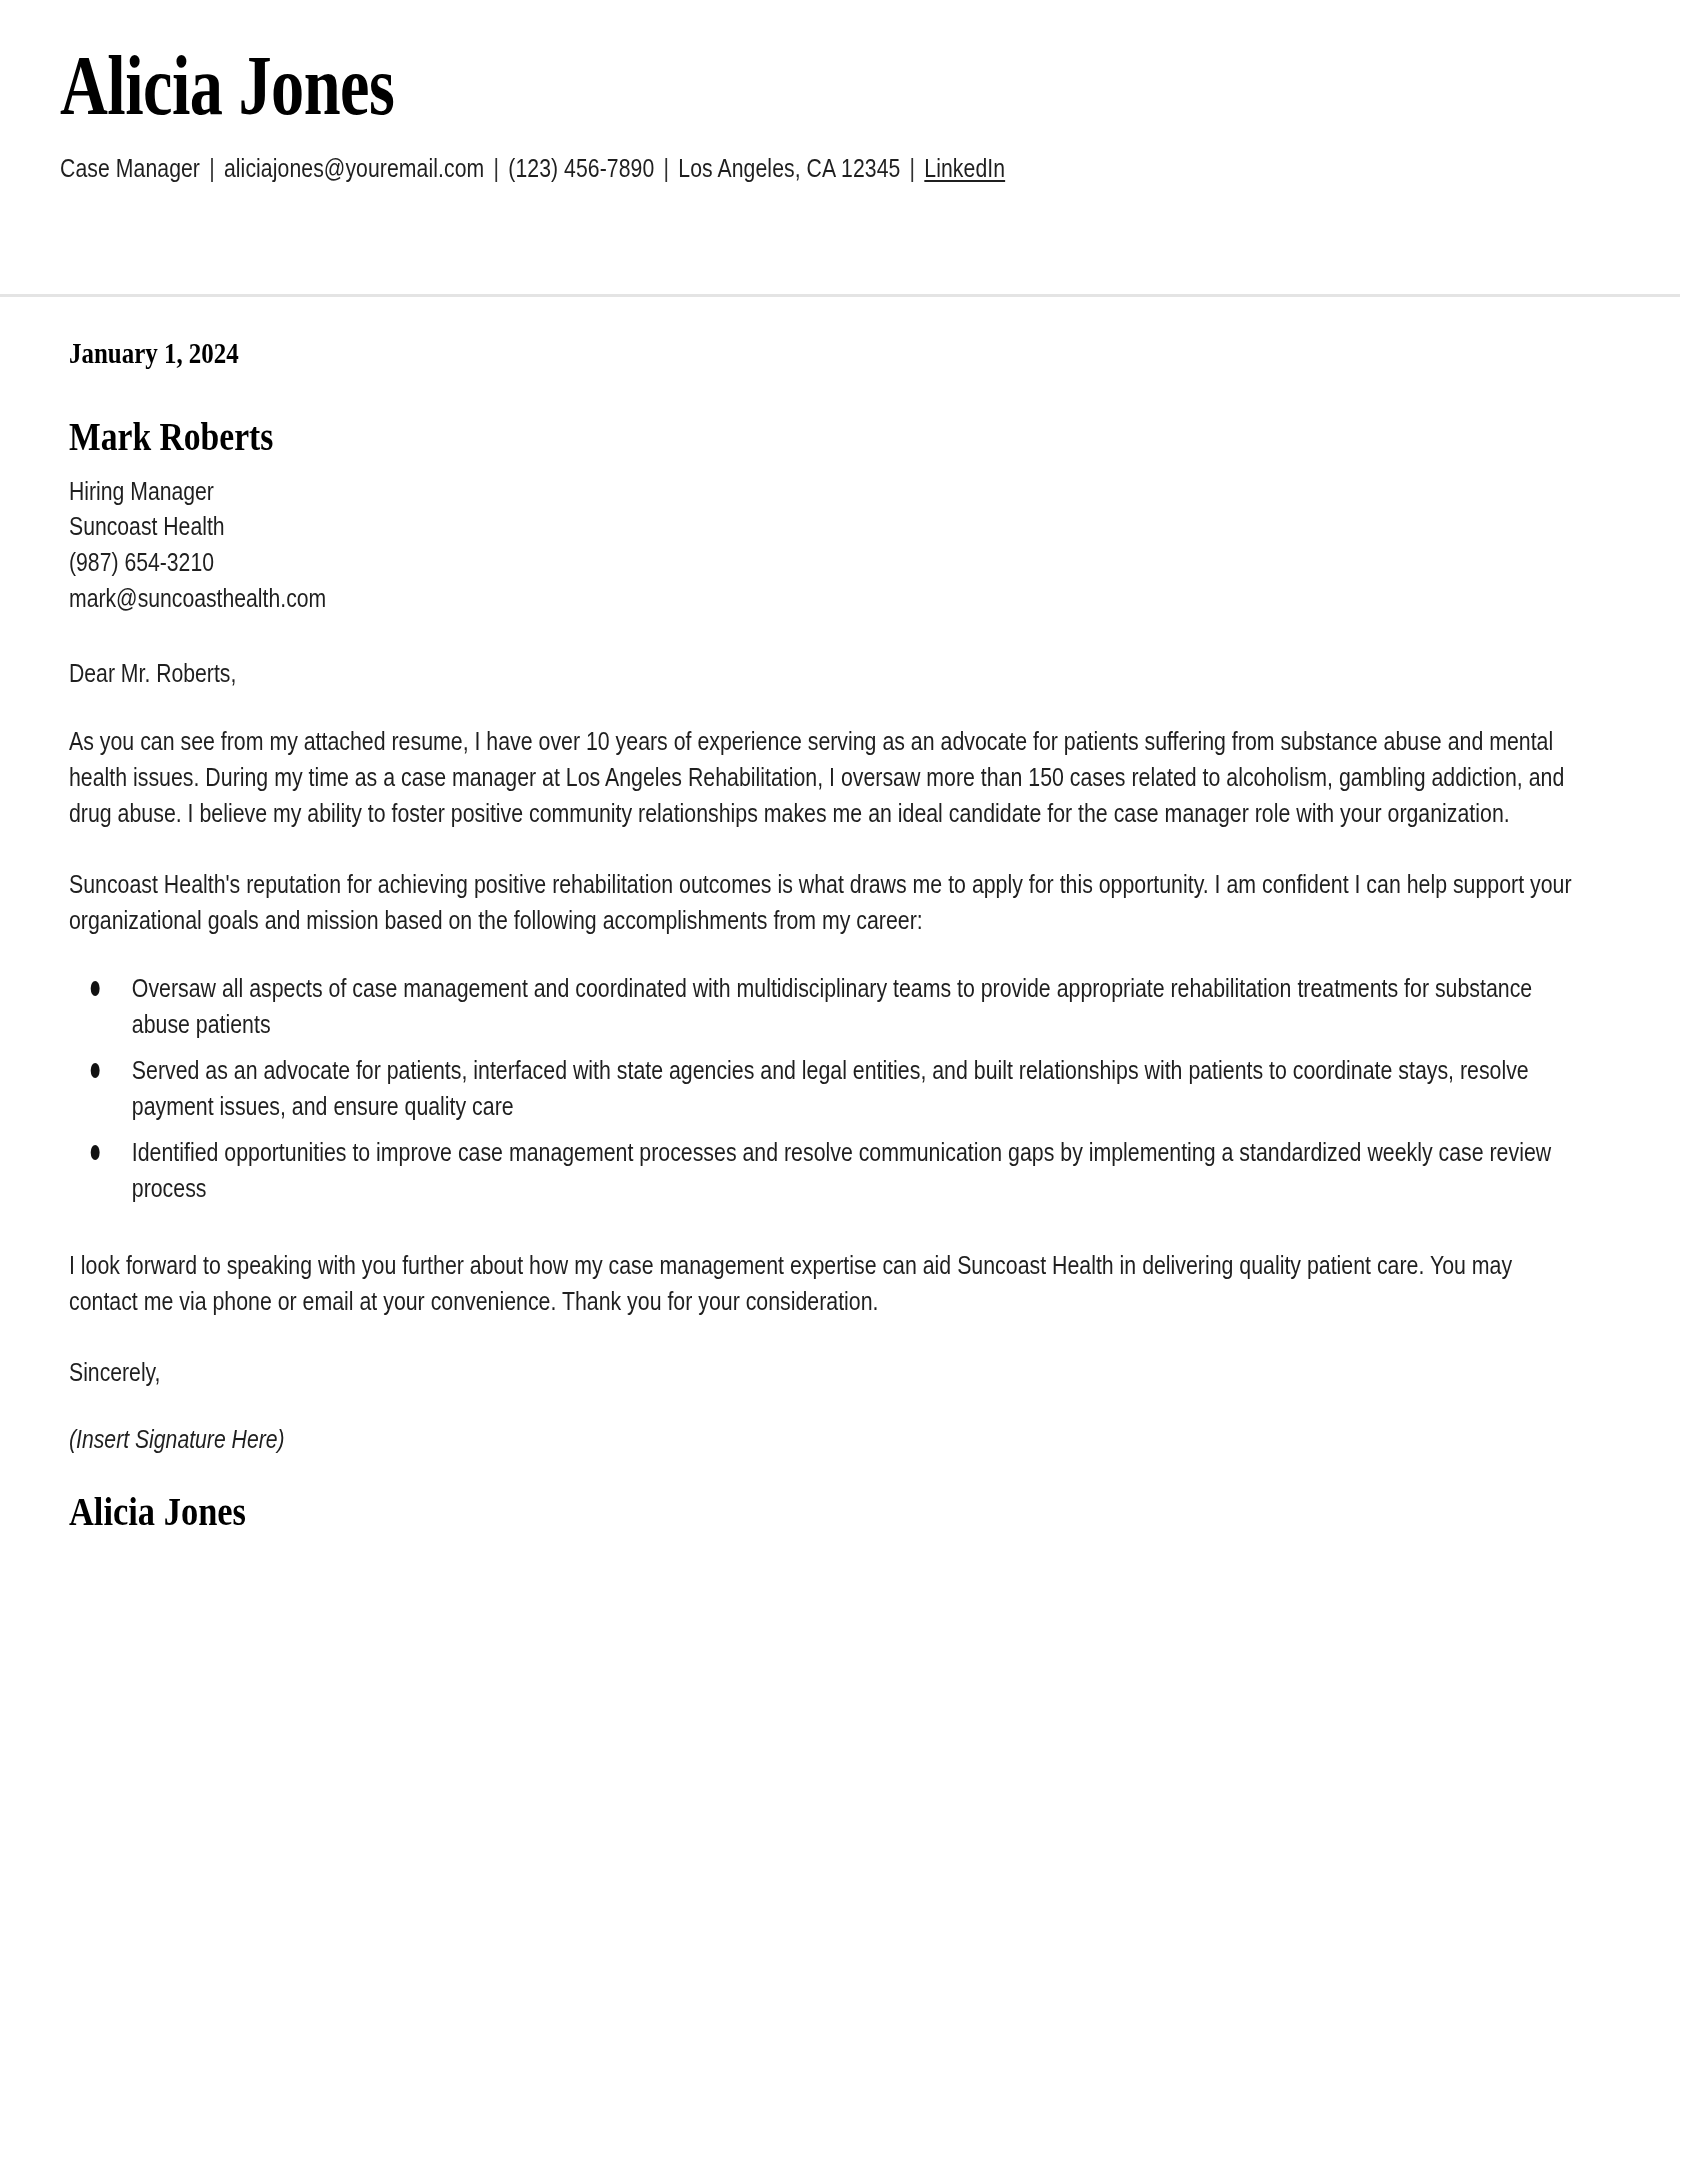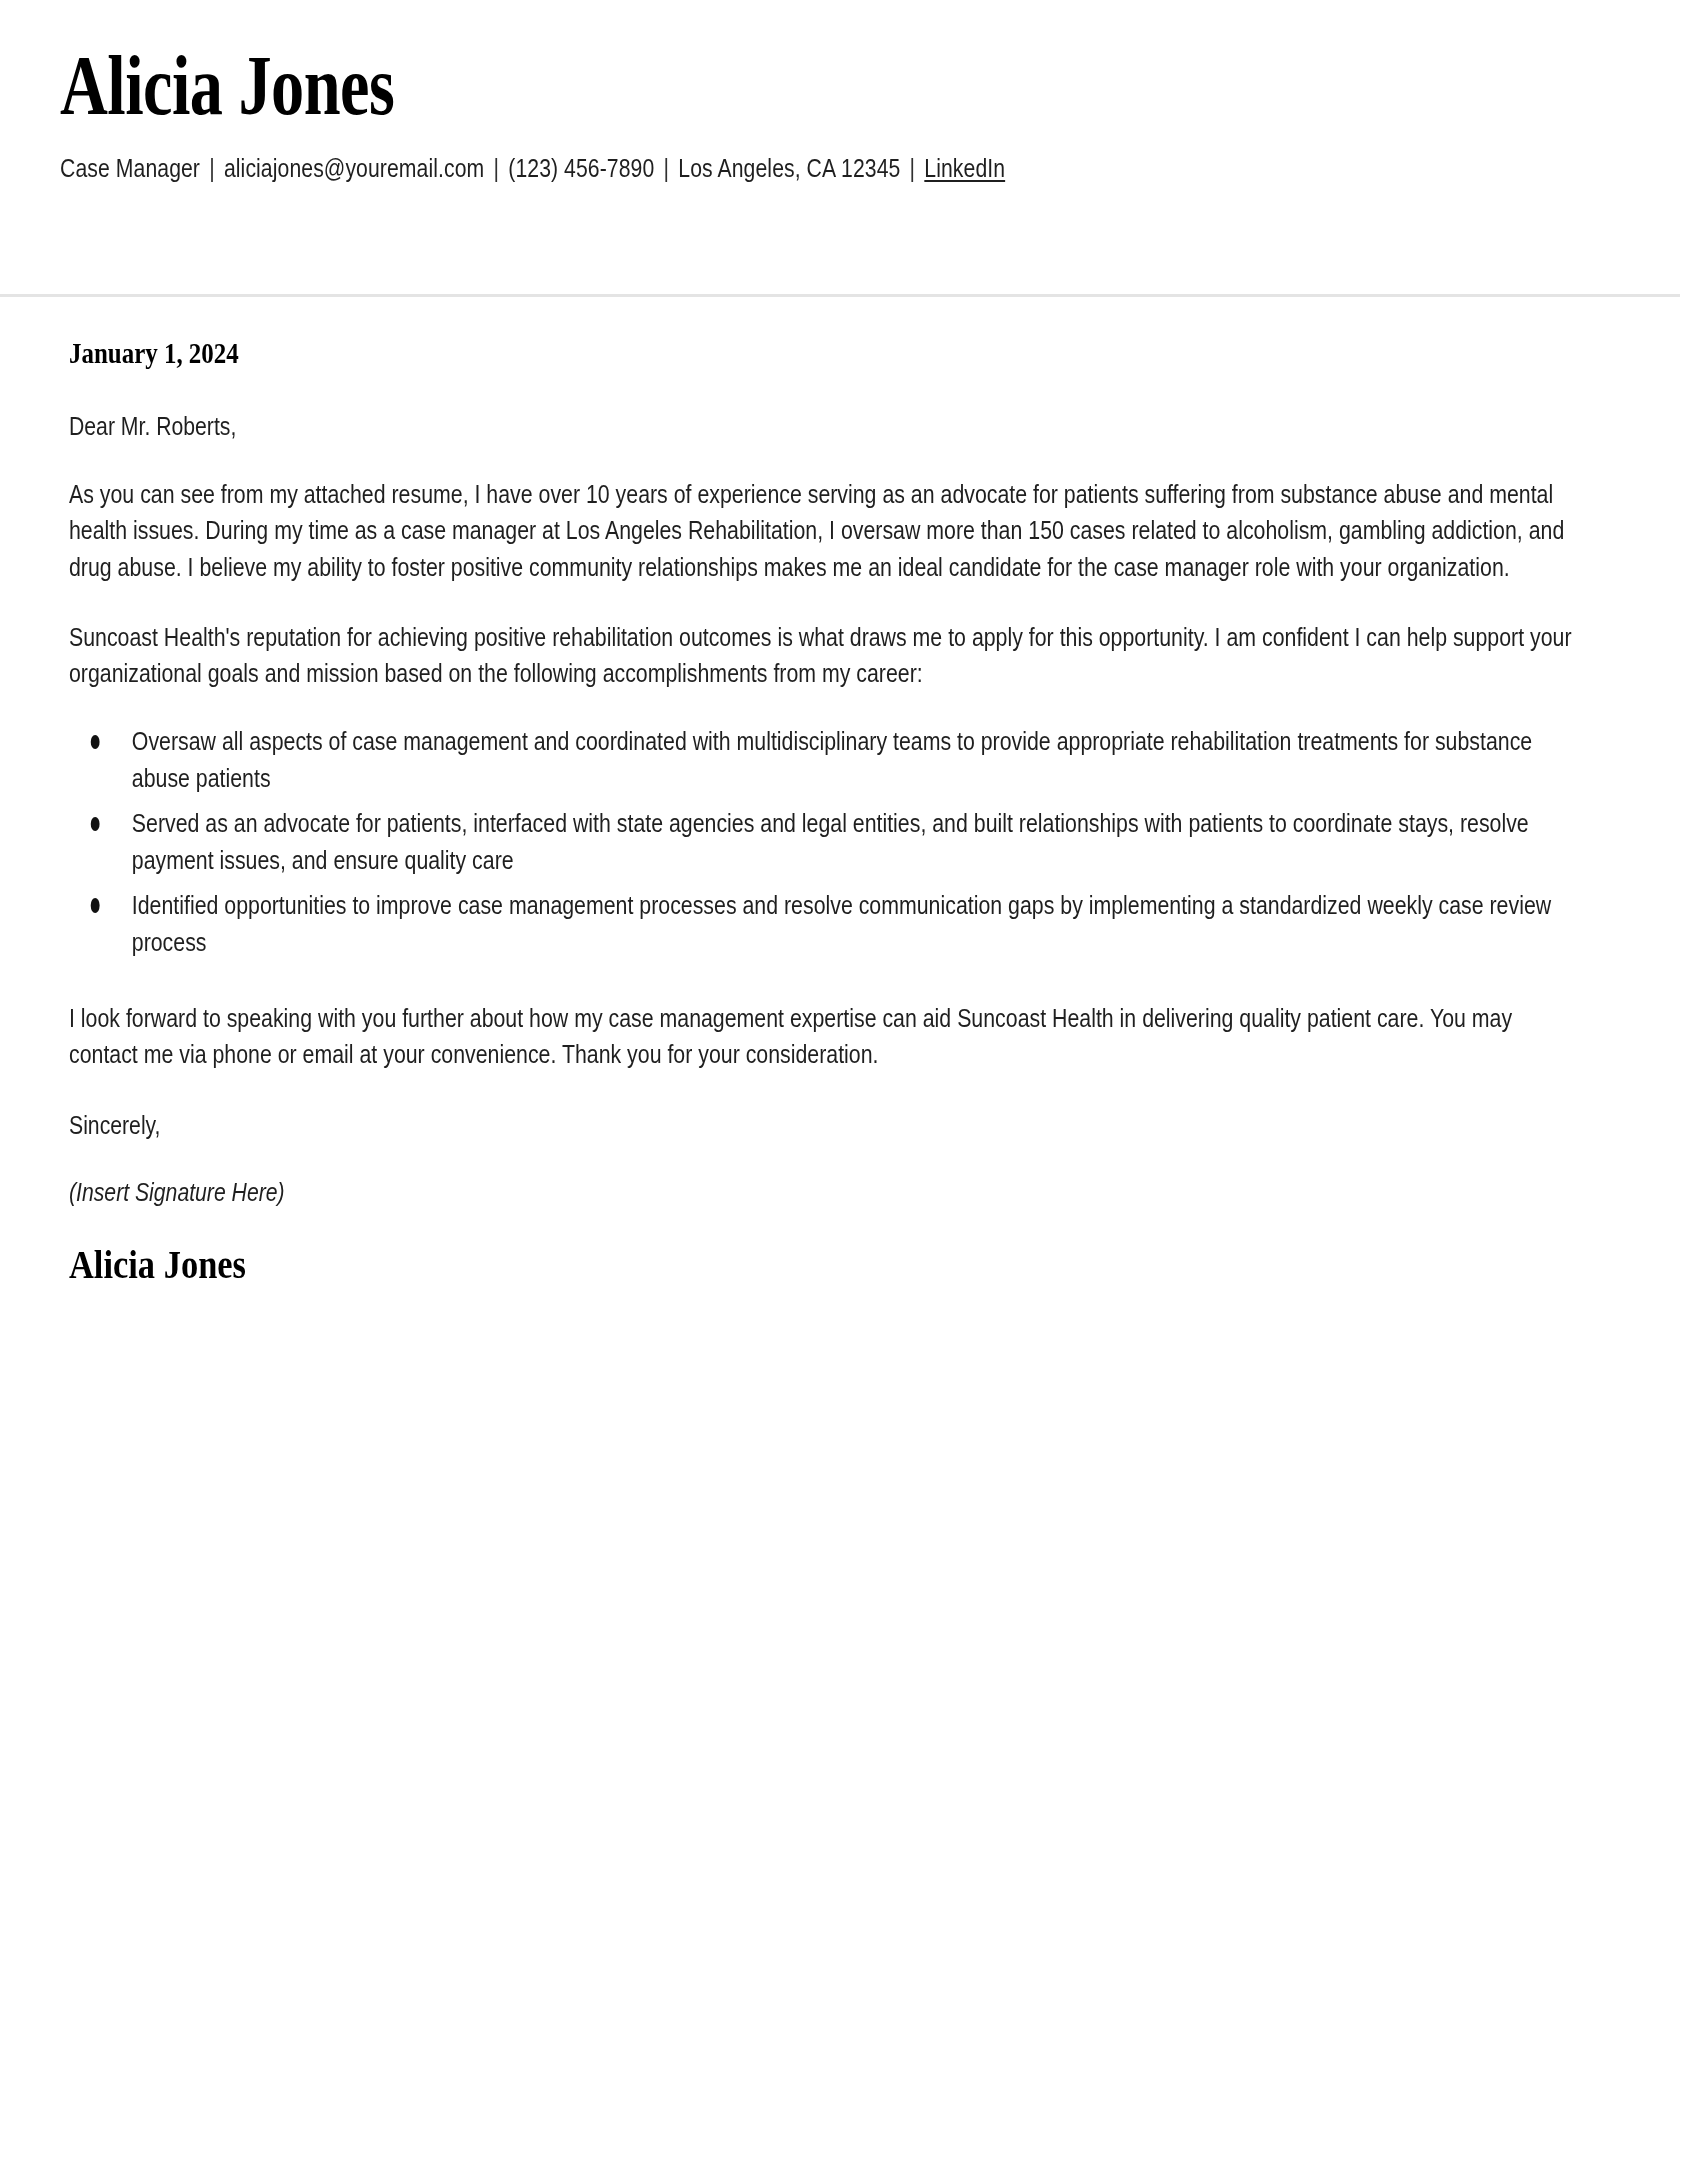--- a/index.html
+++ b/index.html
@@ -213,20 +213,27 @@
       <a href="#" class="contact-link">LinkedIn</a>
     </div>
   </div>
 
   <div class="rule"></div>
 
   <div class="content">
 
     <div class="date">January 1, 2024</div>
 
+    <div class="recipient">
+      <div class="recipient-name">Mark Roberts</div>
+      <div class="recipient-line">Hiring Manager</div>
+      <div class="recipient-line">Suncoast Health</div>
+      <div class="recipient-line">(987) 654-3210</div>
+      <div class="recipient-line">mark@suncoasthealth.com</div>
+    </div>
 
     <div class="salutation">Dear Mr. Roberts,</div>
 
     <p class="para">As you can see from my attached resume, I have over 10 years of experience serving as an advocate for patients suffering from substance abuse and mental health issues. During my time as a case manager at Los Angeles Rehabilitation, I oversaw more than 150 cases related to alcoholism, gambling addiction, and drug abuse. I believe my ability to foster positive community relationships makes me an ideal candidate for the case manager role with your organization.</p>
 
     <p class="para">Suncoast Health's reputation for achieving positive rehabilitation outcomes is what draws me to apply for this opportunity. I am confident I can help support your organizational goals and mission based on the following accomplishments from my career:</p>
 
     <ul class="bullets">
       <li class="bullet-item">
         <span class="bullet-dot"></span>

